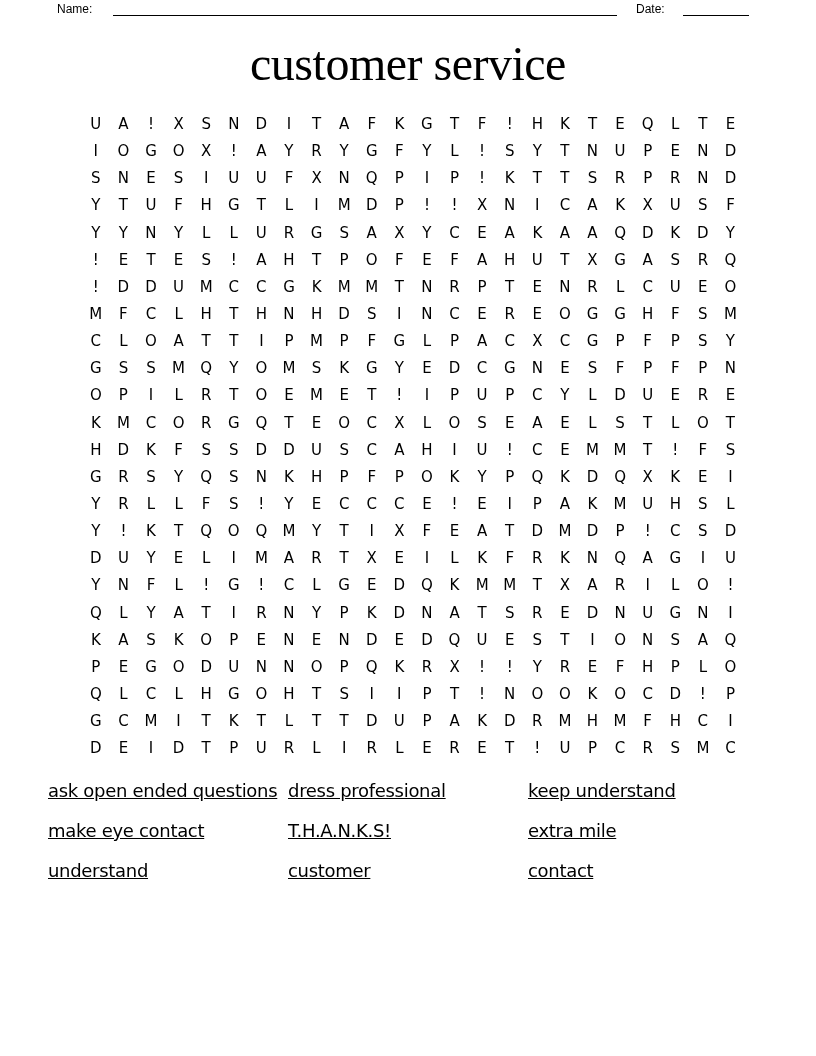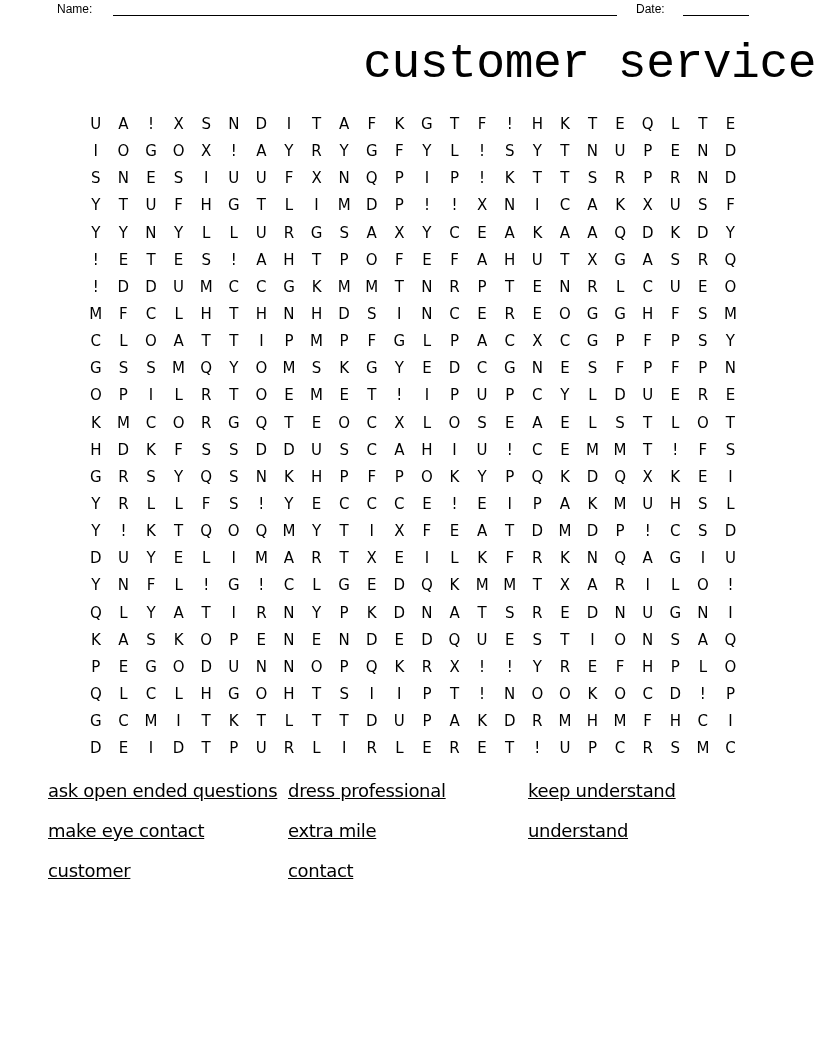--- a/index.html
+++ b/index.html
@@ -3,22 +3,22 @@
   <meta charset="utf-8">
   <style>
     html, body { margin: 0; padding: 0; background: #ffffff; }
     body { width: 816px; height: 1056px; position: relative; overflow: hidden; color: #000; }
     .header { position: absolute; top: 0; left: 57px; width: 720px; height: 20px;
       font-family: "Liberation Sans", sans-serif; font-size: 12px; line-height: 18px; }
     .name-label { position: absolute; left: 0; top: 0; }
     .name-line { position: absolute; left: 56px; top: 0; width: 504px; height: 15px; border-bottom: 1px solid #000; }
     .date-label { position: absolute; left: 579px; top: 0; }
     .date-line { position: absolute; left: 626px; top: 0; width: 66px; height: 15px; border-bottom: 1px solid #000; }
-    .title { position: absolute; top: 34px; left: 0; width: 816px; text-align: right;
-      font-family: Liberation Mono, monospace; font-size: 48px; line-height: 60px; letter-spacing: -0.5px; }
+    .title { position: absolute; top: 34px; left: 0; width: 816px; text-align: center;
+      font-family: Liberation Serif, serif; font-size: 48px; line-height: 60px; letter-spacing: -0.5px; }
     .grid { position: absolute; left: 82px; top: 111px; display: grid;
       grid-template-columns: repeat(24, 27.6px); grid-auto-rows: 27.15px; }
     .cell { font-family: "DejaVu Sans", sans-serif; font-size: 15px; text-align: center; line-height: 27px; }
     .words { position: absolute; left: 48px; top: 778px; width: 720px; display: grid;
       grid-template-columns: 240px 240px 240px; grid-auto-rows: 40px; }
     .word { font-family: "DejaVu Sans", sans-serif; font-size: 18px; line-height: 26px; letter-spacing: -0.3px; text-decoration: underline; }
   </style>
 </head>
 <body>
 
@@ -608,17 +608,18 @@
     <div class="cell">S</div>
     <div class="cell">M</div>
     <div class="cell">C</div>
   </div>
 
 <div class="words" id="word-list">
     <div class="word">ask open ended questions</div>
     <div class="word">dress professional</div>
     <div class="word">keep understand</div>
     <div class="word">make eye contact</div>
+    <div class="word">T.H.A.N.K.S!</div>
     <div class="word">extra mile</div>
     <div class="word">understand</div>
     <div class="word">customer</div>
     <div class="word">contact</div>
   </div>
 
 </body></html>

